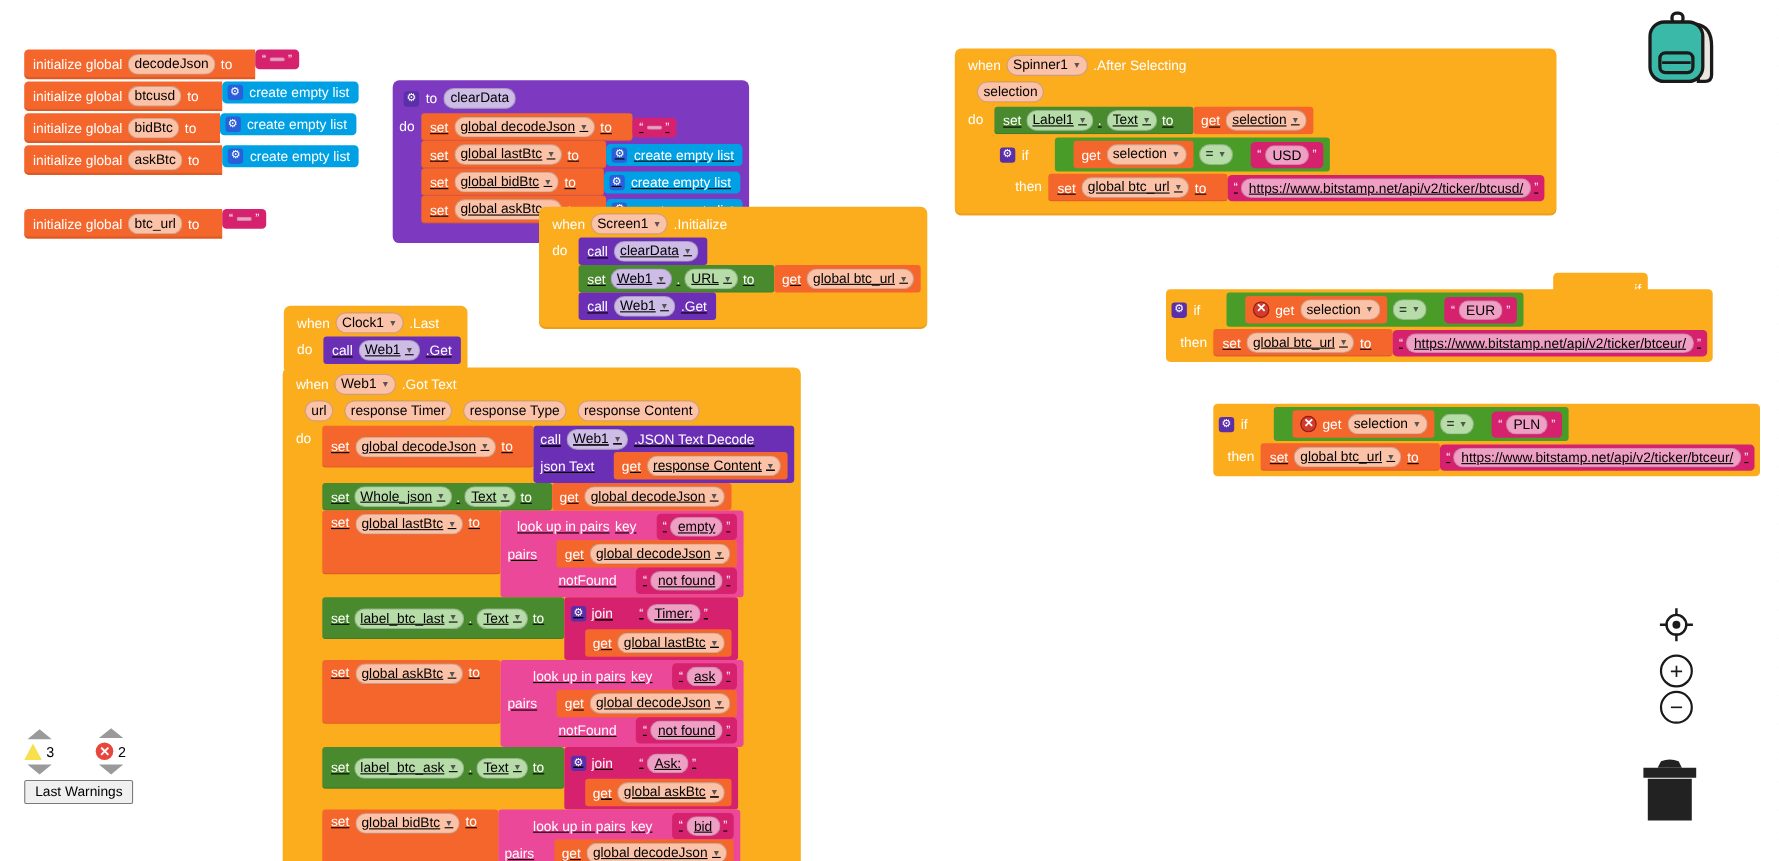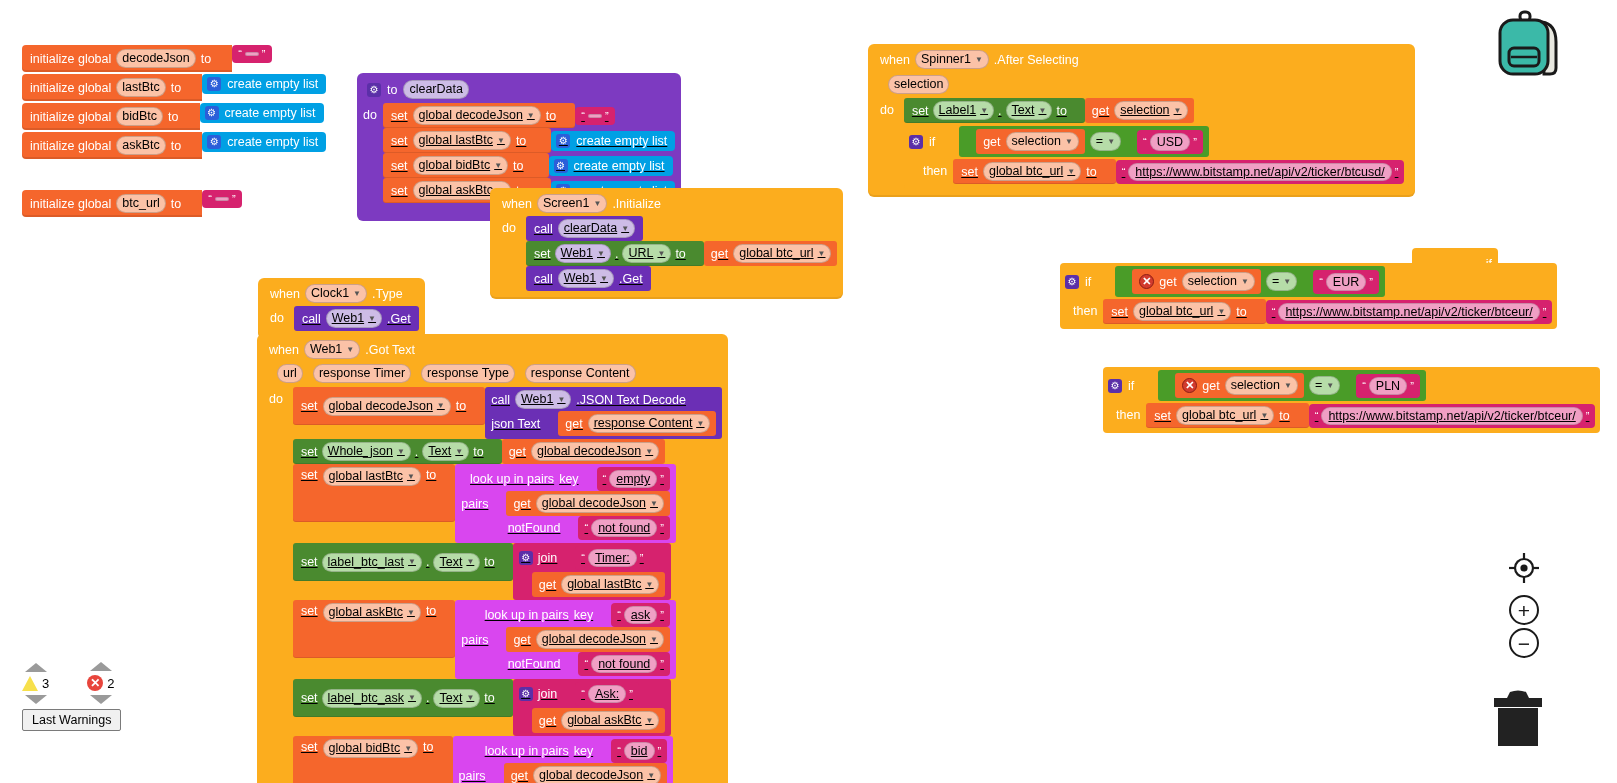--- a/index.html
+++ b/index.html
@@ -148,21 +148,21 @@
   .getblk {
     background:#f5662c; display:inline-flex; align-items:center; gap:5px;
     padding:3px 6px 3px 7px; border-radius:3px;
   }
   
   .cmpblk {
     background:#4a9c28; display:inline-flex; align-items:center; gap:5px;
     padding:3px 6px; border-radius:3px;
   }
   
-  .lookup { background:#d946ef; border-radius:3px; padding:3px 6px; }
+  .lookup { background:#ec4899; border-radius:3px; padding:3px 6px; }
   .lookup-row { display:flex; align-items:center; justify-content:flex-end; gap:5px; min-height:18px; }
   
   .joinblk { background:#d6226e; border-radius:3px; padding:3px 6px; }
   
   .ifblk { background:#fcad1e; border-radius:4px; padding:3px 5px 5px 5px; }
   .ifrow { display:flex; align-items:center; gap:6px; }
   .thenrow { display:flex; align-items:flex-start; gap:6px; padding-top:2px; }
 
   
   #warnbar { position:absolute; left:22px; top:662px; }
@@ -213,21 +213,21 @@
       <span class="quote">”</span>
     </div>
   </div>
 </div>
 
 <div class="blk" style="left:22px; top:74px;">
   <div class="init-row">
     <div class="init-left">
       <span class="lbl">initialize global</span>
       <span class="field c-var-f">
-          <span>lastBtc</span>
+          <span>btcusd</span>
         </span>
       <span class="lbl">to</span>
       <span class="socket" style="width:10px;"></span>
     </div>
     <div class="celist">
       <span class="gear blue">⚙</span>
       <span class="lbl">create empty list</span>
     </div>
   </div>
 </div>
@@ -428,21 +428,21 @@
 </div>
 
 <div class="blk" style="left:258px; top:278px;">
   <div class="hat">
     <div class="hat-title">
       <span class="lbl">when</span>
       <span class="field c-var-f">
           <span>Clock1</span>
           <span class="caret">▼</span>
         </span>
-      <span class="lbl">.Type</span>
+      <span class="lbl">.Last</span>
     </div>
     <div class="hat-body">
       <span class="hat-do">do</span>
       <div class="stack">
         <div class="row">
           <div class="callblk">
             <span class="lbl">call</span>
             <span class="field" style="background:#cdbce6;">
                 <span>Web1</span>
                 <span class="caret">▼</span>

